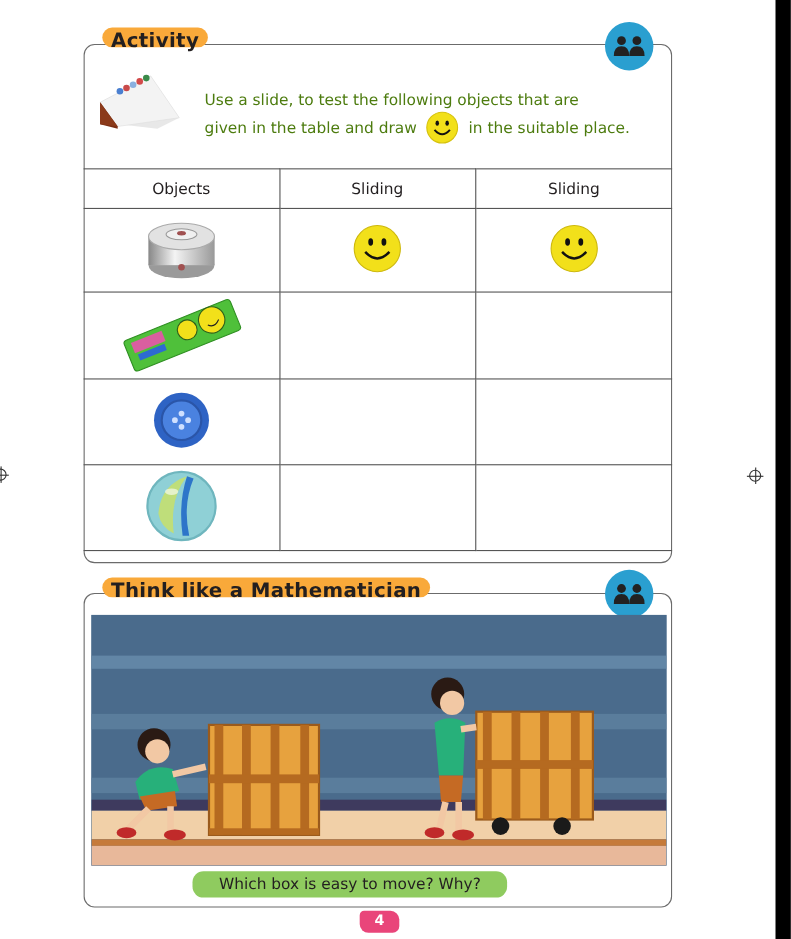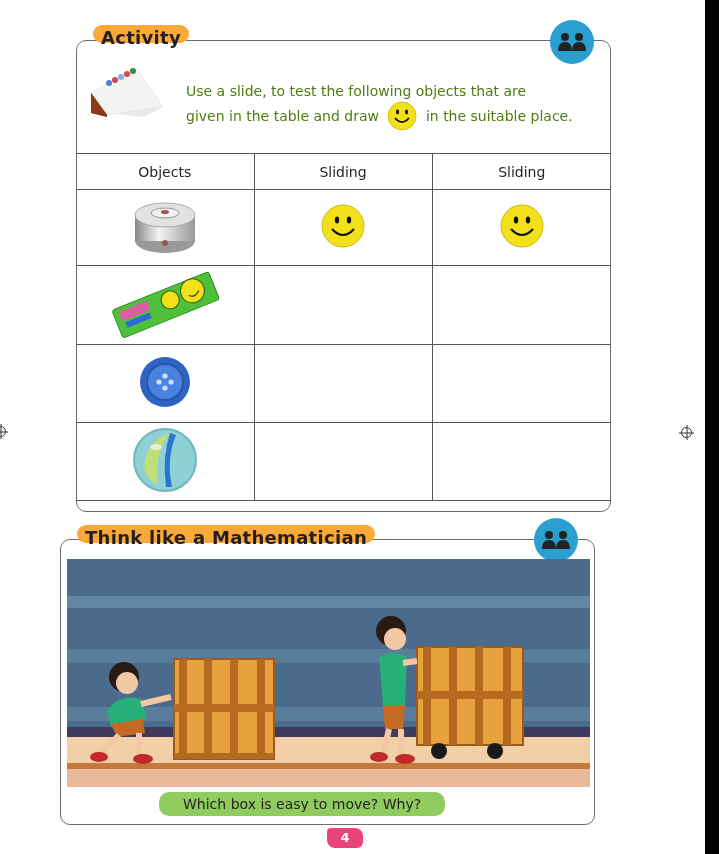--- a/index.html
+++ b/index.html
@@ -11,21 +11,21 @@
 
   .reg-mark { position: absolute; width: 11px; height: 11px; border: 1.5px solid #333; border-radius: 50%; }
   .reg-mark::before { content: ""; position: absolute; left: 50%; top: -3px; bottom: -3px; width: 1px; background: #333; transform: translateX(-50%); }
   .reg-mark::after { content: ""; position: absolute; top: 50%; left: -3px; right: -3px; height: 1px; background: #333; transform: translateY(-50%); }
   .reg-left { left: -5px; top: 426px; }
   .reg-right { left: 681px; top: 427px; }
 
   
   .section { position: absolute; border: 1.5px solid #6b6b6b; border-radius: 10px; background: #fff; }
   .activity { left: 76px; top: 40px; width: 535px; height: 472px; }
-  .think { left: 60px; top: 539px; width: 535px; height: 286px; text-decoration: underline; }
+  .think { left: 76px; top: 539px; width: 535px; height: 286px; text-decoration: underline; }
 
   .title-pill { position: absolute; background: #f9a93a; border-radius: 10px; padding: 0 8px; height: 18px; line-height: 26px;
                 font-family: "DejaVu Sans", sans-serif; font-weight: bold; font-size: 18px; color: #231f20; letter-spacing: 0.3px; }
   .activity .title-pill { left: 16px; top: -16px; }
   .think .title-pill { left: 16px; top: -15px; }
 
   .group-badge { position: absolute; width: 44px; height: 44px; border-radius: 50%; background: #2a9fd0; display: flex; align-items: center; justify-content: center; }
   .activity .group-badge { left: 473px; top: -21px; }
   .think .group-badge { left: 473px; top: -22px; }
   .group-badge svg { width: 30px; height: 20px; }

